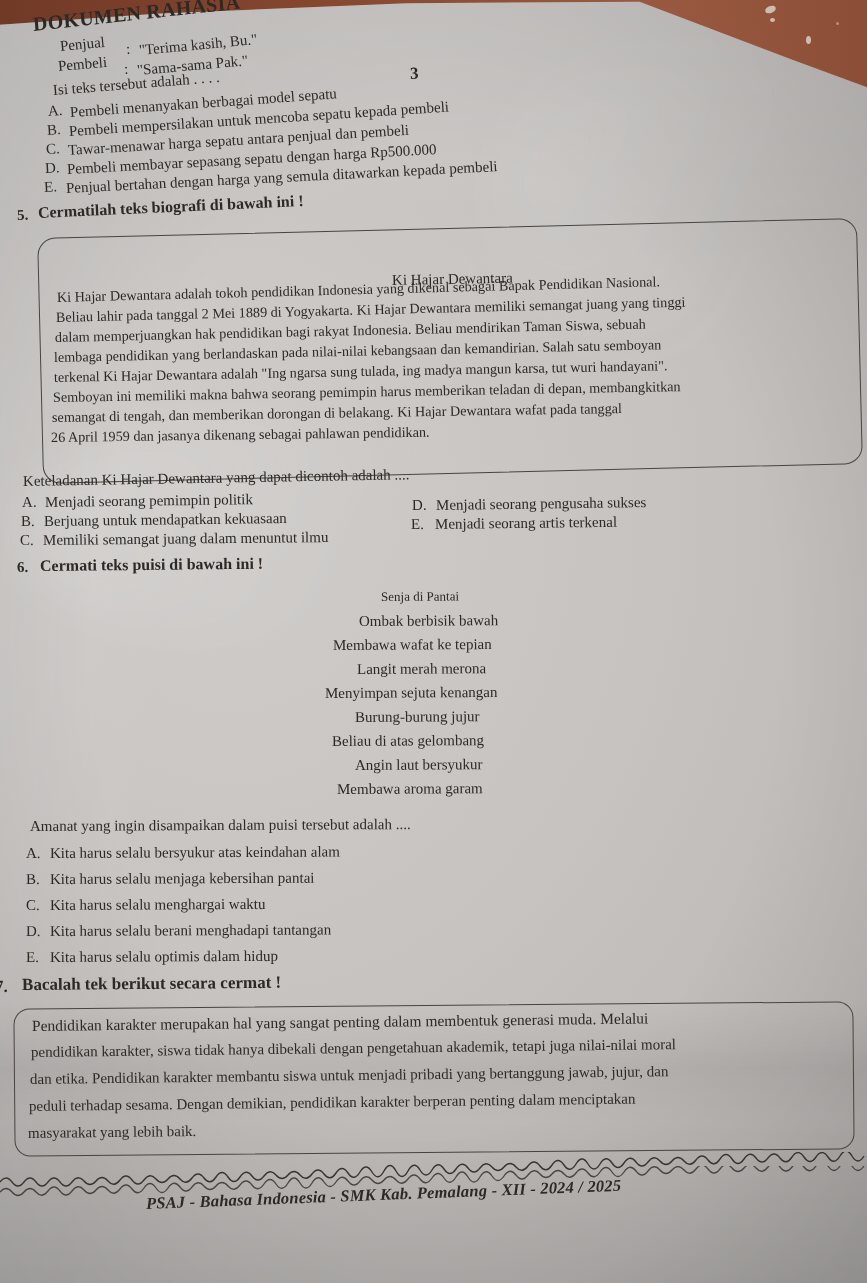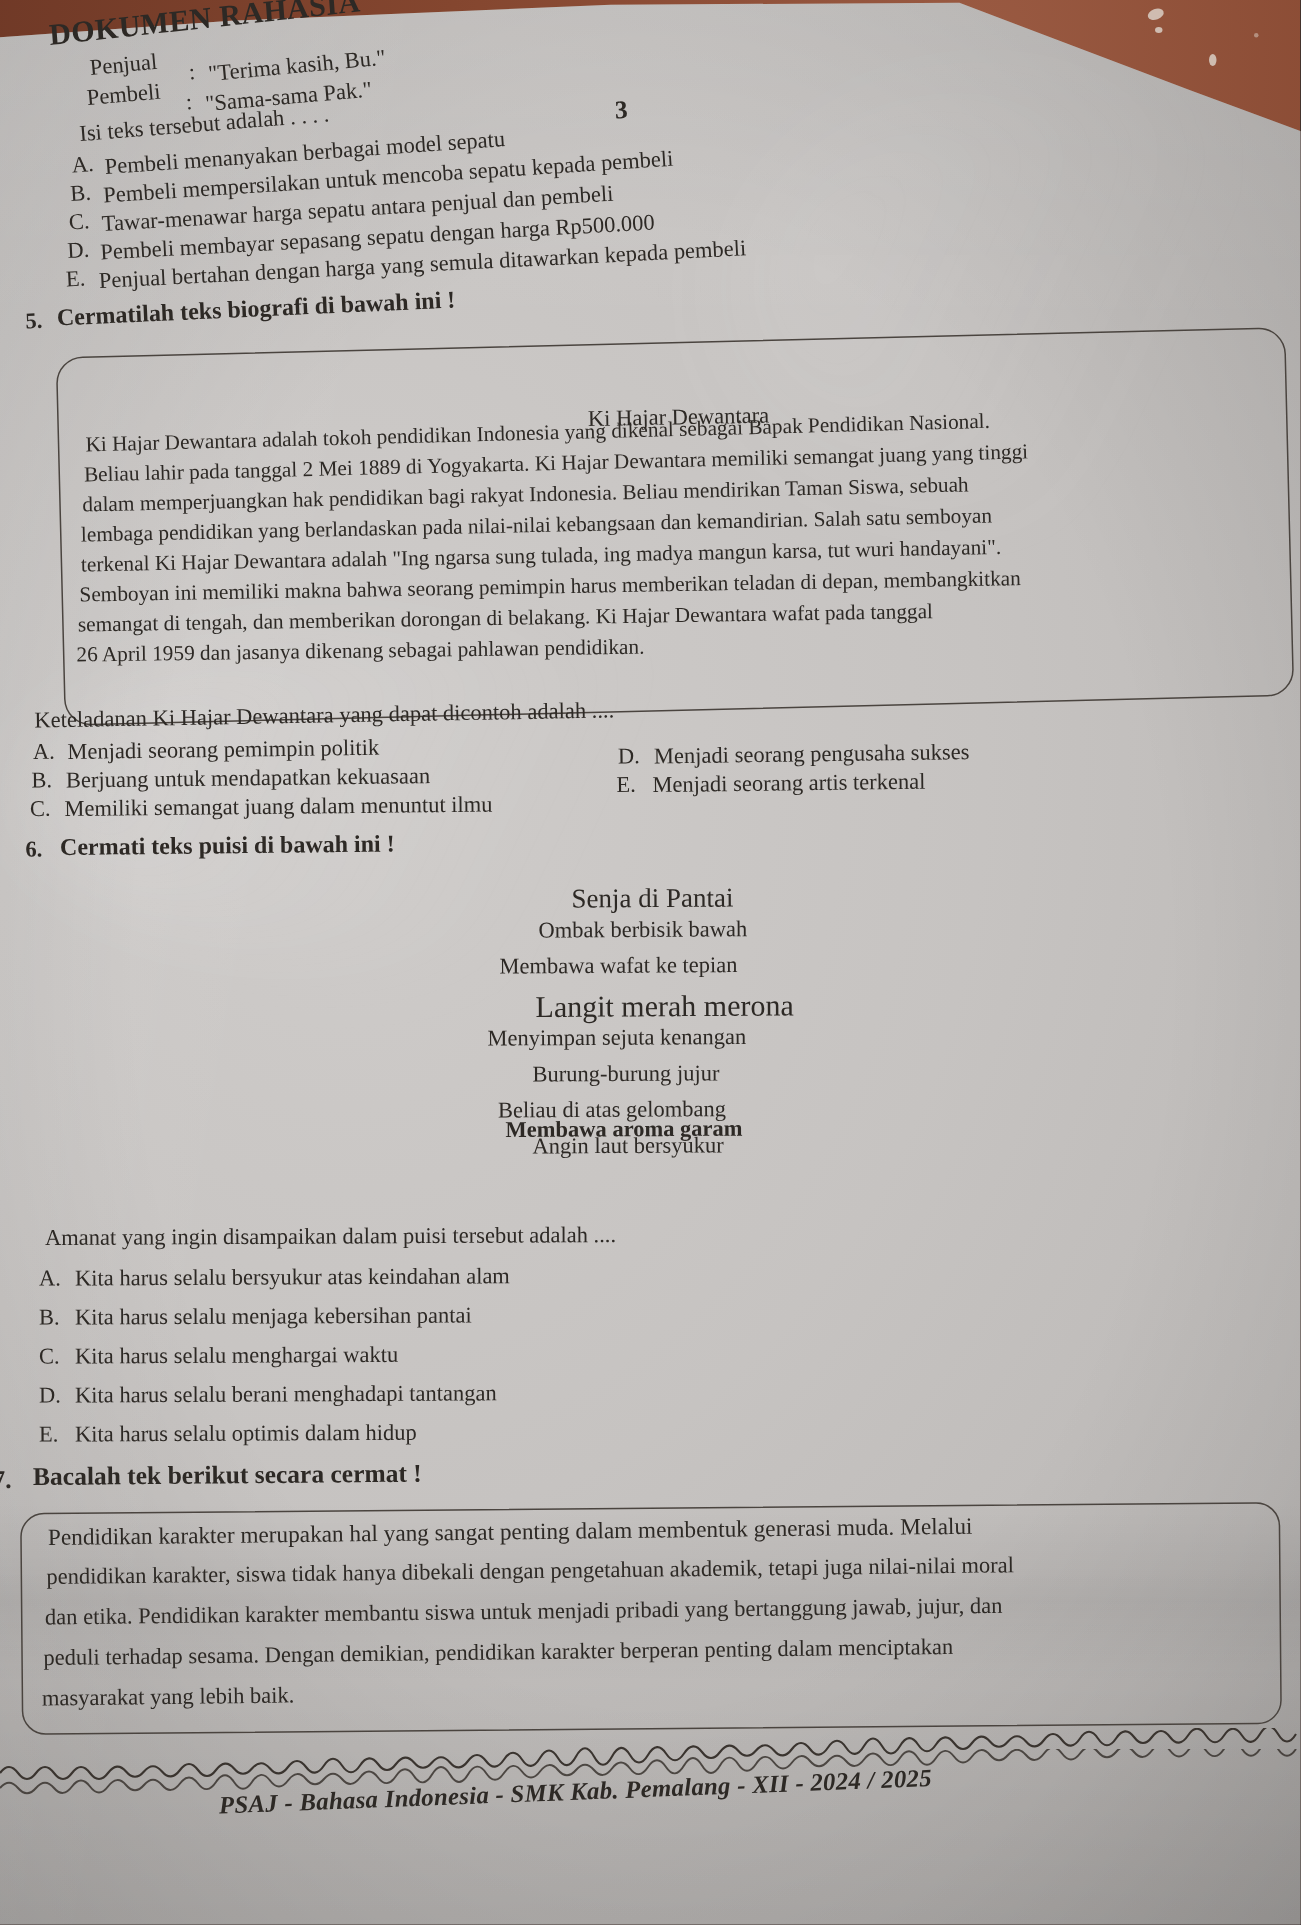--- a/index.html
+++ b/index.html
@@ -138,29 +138,29 @@
 
 <div class="ln" style="left:412px;top:497px;font-size:15px;transform:rotate(-0.8deg);">D.</div>
 <div class="ln" style="left:436px;top:497px;font-size:15px;transform:rotate(-0.8deg);">Menjadi seorang pengusaha sukses</div>
 
 <div class="ln" style="left:411px;top:516px;font-size:15px;transform:rotate(-0.7deg);">E.</div>
 <div class="ln" style="left:435px;top:516px;font-size:15px;transform:rotate(-0.7deg);">Menjadi seorang artis terkenal</div>
 
 <div class="ln b" style="left:17px;top:559px;font-size:15px;transform:rotate(-0.6deg);">6.</div>
 <div class="ln b" style="left:40px;top:557px;font-size:16px;transform:rotate(-0.6deg);">Cermati teks puisi di bawah ini !</div>
 
-<div class="ln" style="left:381px;top:589px;font-size:18px;transform:rotate(-0.35deg);">Senja di Pantai</div>
+<div class="ln" style="left:381px;top:589px;font-size:13px;transform:rotate(-0.35deg);">Senja di Pantai</div>
 <div class="ln" style="left:359px;top:613px;font-size:15px;transform:rotate(-0.35deg);">Ombak berbisik bawah</div>
 <div class="ln" style="left:333px;top:637px;font-size:15px;transform:rotate(-0.35deg);">Membawa wafat ke tepian</div>
-<div class="ln" style="left:357px;top:661px;font-size:20px;transform:rotate(-0.35deg);">Langit merah merona</div>
+<div class="ln" style="left:357px;top:661px;font-size:15px;transform:rotate(-0.35deg);">Langit merah merona</div>
 <div class="ln" style="left:325px;top:685px;font-size:15px;transform:rotate(-0.35deg);">Menyimpan sejuta kenangan</div>
 <div class="ln" style="left:355px;top:709px;font-size:15px;transform:rotate(-0.35deg);">Burung-burung jujur</div>
 <div class="ln" style="left:332px;top:733px;font-size:15px;transform:rotate(-0.35deg);">Beliau di atas gelombang</div>
 <div class="ln" style="left:355px;top:757px;font-size:15px;transform:rotate(-0.35deg);">Angin laut bersyukur</div>
-<div class="ln" style="left:337px;top:746px;font-size:15px;transform:rotate(-0.35deg);font-weight:bold;">Membawa aroma garam</div>
+<div class="ln" style="left:337px;top:781px;font-size:15px;transform:rotate(-0.35deg);">Membawa aroma garam</div>
 
 <div class="ln" style="left:30px;top:818px;font-size:15px;transform:rotate(-0.3deg);">Amanat yang ingin disampaikan dalam puisi tersebut adalah ....</div>
 
 <div class="ln" style="left:26px;top:845px;font-size:15px;transform:rotate(-0.3deg);">A.</div>
 <div class="ln" style="left:50px;top:845px;font-size:15px;transform:rotate(-0.3deg);">Kita harus selalu bersyukur atas keindahan alam</div>
 
 <div class="ln" style="left:26px;top:871px;font-size:15px;transform:rotate(-0.3deg);">B.</div>
 <div class="ln" style="left:50px;top:871px;font-size:15px;transform:rotate(-0.3deg);">Kita harus selalu menjaga kebersihan pantai</div>
 
 <div class="ln" style="left:26px;top:897px;font-size:15px;transform:rotate(-0.3deg);">C.</div>

